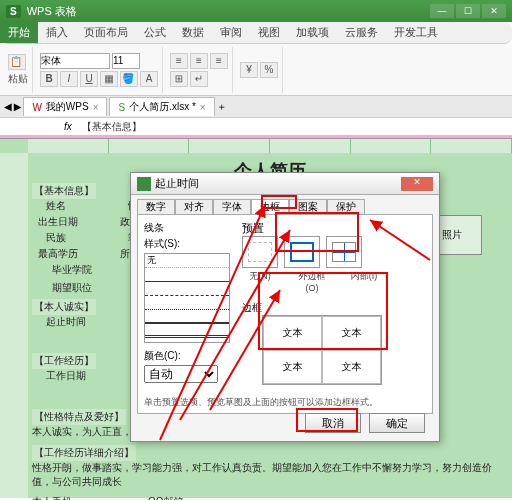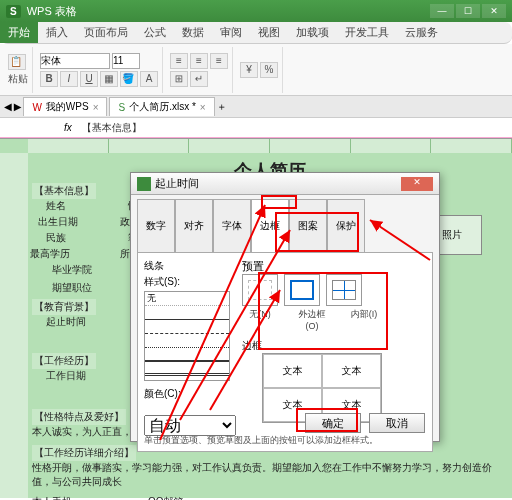--- a/index.html
+++ b/index.html
@@ -13,49 +13,49 @@
 .menubar .tab { padding: 3px 8px; color: #444; }
 .menubar .tab.active { background: #3d8b3d; color: #fff; }
 .ribbon { background: #f8f8f8; height: 52px; border-bottom: 1px solid #ccc; display: flex; align-items: center; padding: 2px 4px; gap: 3px; font-size: 10px; color: #555; }
 .ribbon .grp { display: flex; flex-direction: column; gap: 2px; border-right: 1px solid #ddd; padding: 0 4px; height: 46px; justify-content: center; }
 .ribbon .btn { width: 18px; height: 16px; background: #eee; border: 1px solid #ccc; display: inline-flex; align-items: center; justify-content: center; }
 .ribbon .row { display: flex; gap: 2px; align-items: center; }
 .ribbon select, .ribbon .sel { font-size: 10px; height: 16px; border: 1px solid #aaa; background: #fff; }
 .tabs { background: #e9e9e9; height: 22px; display: flex; align-items: center; padding: 0 4px; gap: 2px; font-size: 10px; border-bottom: 1px solid #ccc; }
 .tabs .ftab { background: #fff; border: 1px solid #bbb; border-bottom: none; padding: 2px 8px; display: flex; align-items: center; gap: 4px; }
 .tabs .ftab .close { color: #888; }
-.fbar { height: 20px; border-bottom: 1px solid #f9a8d4; display: flex; align-items: center; font-size: 10px; }
+.fbar { height: 20px; border-bottom: 3px solid #f9a8d4; display: flex; align-items: center; font-size: 10px; }
 .fbar .cell { width: 60px; border-right: 1px solid #ccc; padding: 0 4px; }
 .fbar .fx { padding: 0 6px; color: #333; }
 .sheet { position: relative; background: #b5e0b5; height: 360px; border-top: 1px solid #999; }
 .coltabs { position: absolute; top: 0; left: 28px; right: 0; height: 14px; display: flex; background: #d4ecd4; font-size: 9px; }
 .coltabs div { flex: 1; border-right: 1px solid #8bc08b; text-align: center; color: #555; }
 .rowarea { position: absolute; top: 14px; left: 0; bottom: 0; width: 28px; background: #d4ecd4; }
 .grid { position: absolute; top: 14px; left: 28px; right: 0; bottom: 0; }
 .doc-title { position: absolute; top: 6px; left: 0; right: 0; text-align: center; font-size: 18px; font-weight: bold; color: #222; }
 .section { position: absolute; left: 4px; font-size: 10px; color: #222; background: #c8e8c8; padding: 1px 2px; }
 .lbl { position: absolute; font-size: 10px; color: #222; }
 .photo { position: absolute; right: 30px; top: 62px; width: 60px; height: 40px; border: 1px solid #888; display: flex; align-items: center; justify-content: center; font-size: 10px; background: #dff0df; }
 .redbox { position: absolute; border: 2px solid #e00; pointer-events: none; }
 
 
 .dialog { position: absolute; top: 172px; left: 130px; width: 310px; height: 270px; background: #f4f4f4; border: 1px solid #888; box-shadow: 2px 2px 8px rgba(0,0,0,.3); font-size: 11px; }
 .dialog .dtitle { background: linear-gradient(#fdfdfd,#e4e4e4); height: 22px; display: flex; align-items: center; padding: 0 6px; border-bottom: 1px solid #aaa; }
 .dialog .dtitle .ico { width: 14px; height: 14px; background: #3d8b3d; margin-right: 4px; }
 .dialog .dtitle .dclose { margin-left: auto; width: 32px; height: 14px; background: #d65; color: #fff; text-align: center; font-size: 9px; }
 .dialog .dtabs { display: flex; padding: 4px 6px 0; gap: 0; font-size: 10px; }
-.dialog .dtabs .dt { padding: 19px 8px; border: 1px solid #aaa; background: #eee; border-bottom: none; }
+.dialog .dtabs .dt { padding: 0 8px; border: 1px solid #aaa; background: #eee; border-bottom: none; }
 .dialog .dtabs .dt.active { background: #fff; }
 .dialog .dbody { background: #fff; margin: 0 6px 6px; border: 1px solid #aaa; height: 200px; padding: 6px; position: relative; }
 .dialog .leftcol { position: absolute; left: 6px; top: 6px; width: 90px; }
 .dialog .leftcol .lab { font-size: 10px; margin-bottom: 2px; }
 .dialog .stylelist { border: 1px solid #999; width: 86px; height: 90px; background: #fff; overflow: hidden; font-size: 9px; }
 .dialog .stylelist div { height: 14px; border-bottom: 1px dotted #aaa; padding: 0 2px; }
 .dialog .colorsel { margin-top: 6px; }
-.dialog .colorsel select { width: 92px; font-size: 16px; margin-top: 12px; }
+.dialog .colorsel select { width: 74px; font-size: 12px; }
 .dialog .rightcol { position: absolute; left: 104px; top: 6px; right: 6px; }
 .dialog .preset { display: flex; gap: 6px; margin-bottom: 2px; }
 .dialog .pbtn { width: 36px; height: 32px; border: 1px solid #999; background: #fff; display: flex; align-items: center; justify-content: center; }
 .dialog .pbtn .inner { width: 24px; height: 20px; border: 1px solid #666; }
 .dialog .pbtn.none .inner { border: 1px dashed #bbb; }
 .dialog .plabels { display: flex; gap: 16px; font-size: 9px; color: #444; }
 .dialog .plabels span { width: 36px; text-align: center; }
 .dialog .bordsec { margin-top: 8px; font-size: 10px; }
 .dialog .preview { width: 120px; height: 70px; border: 1px solid #999; margin-top: 0; margin-left: 20px; display: grid; grid-template: 1fr 1fr / 1fr 1fr; }
 .dialog .preview div { border: 1px solid #bbb; display: flex; align-items: center; justify-content: center; font-size: 10px; }
@@ -79,22 +79,22 @@
 
 <div class="menubar">
   <div class="tab active">开始</div>
   <div class="tab">插入</div>
   <div class="tab">页面布局</div>
   <div class="tab">公式</div>
   <div class="tab">数据</div>
   <div class="tab">审阅</div>
   <div class="tab">视图</div>
   <div class="tab">加载项</div>
+  <div class="tab">云服务</div>
   <div class="tab">开发工具</div>
-  <div class="tab">云服务</div>
 </div>
 
 <div class="ribbon">
   <div class="grp">
     <div class="btn">📋</div>
     <span>粘贴</span>
   </div>
   <div class="grp">
     <div class="row">
       <input class="sel" style="width: 70px;" value="宋体">
@@ -164,27 +164,27 @@
     <div class="doc-title">个人简历</div>
     <div class="section" style="top:30px">【基本信息】</div>
     <div class="lbl" style="top:46px;left:18px">姓名</div>
     <div class="lbl" style="top:46px;left:100px">性别</div>
     <div class="lbl" style="top:46px;left:190px">年龄</div>
     <div class="lbl" style="top:62px;left:10px">出生日期</div>
     <div class="lbl" style="top:62px;left:92px">政治面貌</div>
     <div class="lbl" style="top:62px;left:190px">身高</div>
     <div class="lbl" style="top:78px;left:18px">民族</div>
     <div class="lbl" style="top:78px;left:100px">籍贯</div>
-    <div class="lbl" style="top:94px;left:2px">最高学历</div>
+    <div class="lbl" style="top:94px;left:10px">最高学历</div>
     <div class="lbl" style="top:94px;left:92px">所学专业</div>
     <div class="lbl" style="top:110px;left:24px">毕业学院</div>
     <div class="lbl" style="top:128px;left:24px">期望职位</div>
     <div class="photo">照片</div>
 
-    <div class="section" style="top:146px">【教育背景】</div>
+    <div class="section" style="top:146px">【本人诚实】</div>
     <div class="lbl" style="top:162px;left:18px">起止时间</div>
 
     <div class="section" style="top:200px">【工作经历】</div>
     <div class="lbl" style="top:216px;left:18px">工作日期</div>
 
     <div class="section" style="top:256px">【性格特点及爱好】</div>
     <div class="lbl" style="top:272px;left:4px">本人诚实，为人正直，性格活泼，</div>
 
     <div class="section" style="top:292px">【工作经历详细介绍】</div>
     <div class="lbl" style="top:308px;left:4px;right:10px;line-height:1.4">性格开朗，做事踏实，学习能力强，对工作认真负责。期望能加入您在工作中不懈努力学习，努力创造价值，与公司共同成长</div>
@@ -247,22 +247,22 @@
       <div class="preview">
         <div>文本</div>
         <div>文本</div>
         <div>文本</div>
         <div>文本</div>
       </div>
     </div>
     <div class="hint">单击预置选项、预览草图及上面的按钮可以添加边框样式。</div>
   </div>
   <div class="dbtns">
+    <button>取消</button>
     <button>确定</button>
-    <button>取消</button>
   </div>
 </div>
 
 <div class="redbox" style="top:195px;left:261px;width:36px;height:14px"></div>
 <div class="redbox" style="top:212px;left:275px;width:84px;height:40px"></div>
 <div class="redbox" style="top:272px;left:258px;width:130px;height:78px"></div>
 <div class="redbox" style="top:408px;left:296px;width:62px;height:24px"></div>
 
 <svg class="arrow" style="top:160px;left:150px" width="200" height="300">
   <defs>

